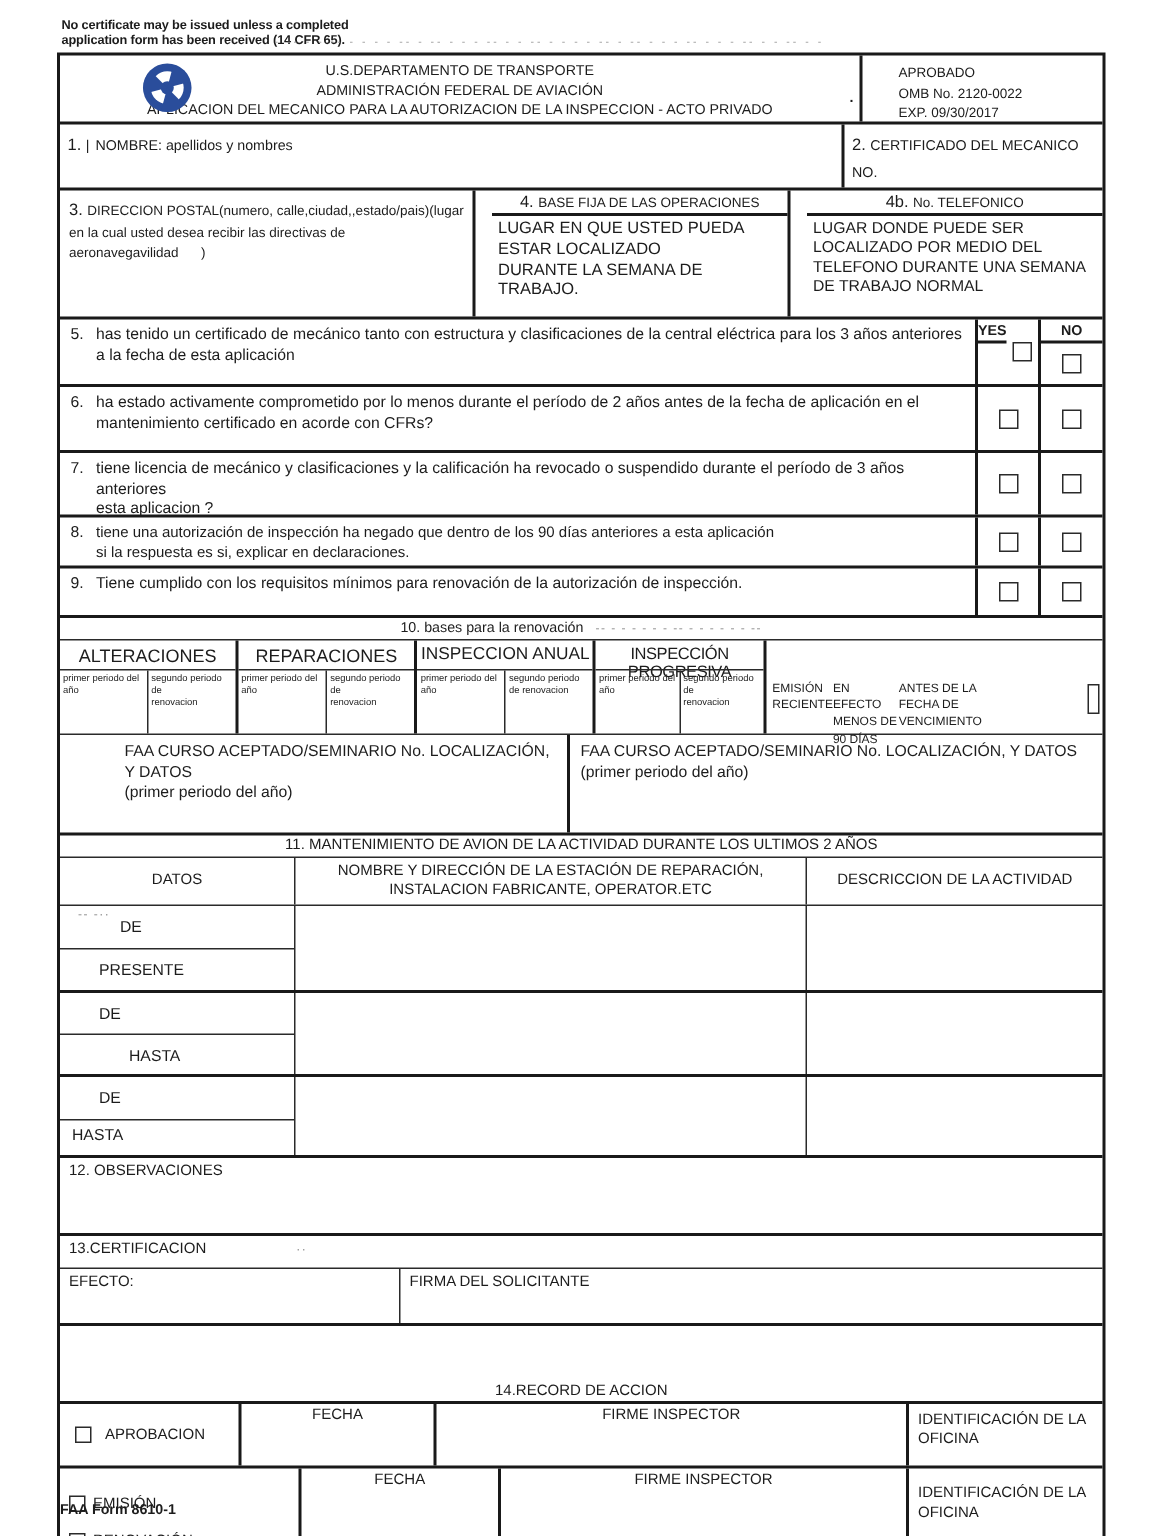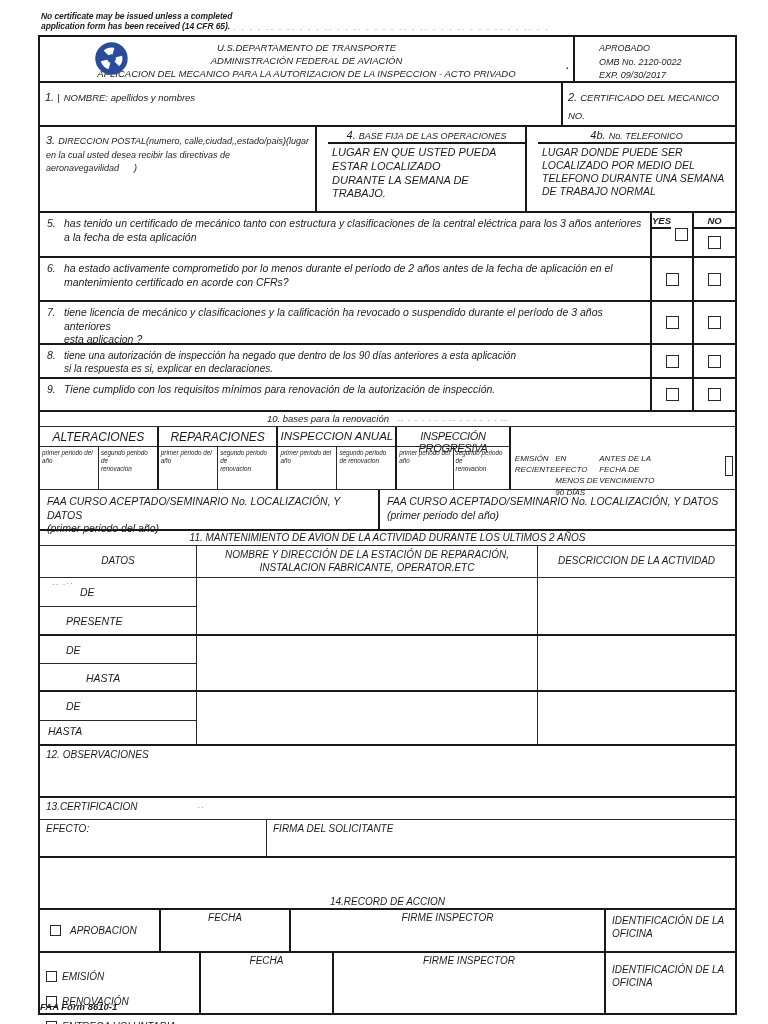--- a/index.html
+++ b/index.html
@@ -1,17 +1,17 @@
 <!DOCTYPE html>
 <html><head>
 <meta charset="utf-8">
 <style>
   html,body{margin:0;padding:0;background:#fff;}
   .page{position:relative;width:768px;height:1024px;background:#fff;overflow:hidden;
-        font-family:"Liberation Sans",sans-serif;color:#1c1c1c;font-style:italic;}
+        font-family:"Liberation Sans",sans-serif;color:#1c1c1c;}
   .pre{white-space:pre-line;}
   .notice{position:absolute;left:41px;top:12px;font-size:8.5px;font-weight:700;line-height:1.15;letter-spacing:-0.1px;}
   .topdash{position:absolute;left:183px;top:25px;width:550px;font-size:7px;letter-spacing:2px;color:#9a9a9a;white-space:nowrap;overflow:hidden;}
   .form{position:absolute;left:38px;top:35px;width:699px;border:2px solid #191919;box-sizing:border-box;background:#fff;}
   .form *{box-sizing:border-box;}
   .row{display:flex;}
   .bb2{border-bottom:2px solid #191919;} .bb1{border-bottom:1px solid #2a2a2a;}
   .br2{border-right:2px solid #191919;} .br1{border-right:1px solid #2a2a2a;}
   .bl2{border-left:2px solid #191919;} .bt2{border-top:2px solid #191919;} .bt1{border-top:1px solid #2a2a2a;}
   
@@ -46,21 +46,21 @@
   .cb.sm{width:11px;height:11px;}
   
   .s10t{height:15px;text-align:center;font-size:9.5px;padding-top:1px;}
   .ghost{color:#8f8f8f;font-size:8px;letter-spacing:1px;margin-left:8px;}
   .s10cols{display:flex;height:62px;}
   .s10col{display:flex;flex-direction:column;}
   .s10title{text-align:center;font-size:11.5px;padding-top:3px;height:19px;}
   .s10subs{flex:1;display:flex;border-top:1px solid #2a2a2a;}
   .s10sub{flex:1;font-size:6.3px;line-height:1.25;padding:2px 1px 0 2px;}
   .s10recent{flex:1;font-size:8px;line-height:1.4;padding:2px 2px 0 4px;display:flex;flex-direction:row;margin-top:24px;}
-  .faa{display:flex;height:42px;border-top:1px solid #2a2a2a;}
+  .faa{display:flex;height:68px;border-top:1px solid #2a2a2a;padding-left:36px;}
   .faatext{font-size:10.5px;line-height:1.3;padding:5px 4px 0 7px;}
   
   .s11t{height:15px;text-align:center;font-size:10px;padding-top:1px;}
   .s11hdr{display:flex;height:32px;text-align:center;font-size:10px;line-height:1.25;}
   .s11datosw{width:157px;}
   .s11descw{width:197px;}
   .s11grp{display:flex;}
   .s11dcol{width:157px;display:flex;flex-direction:column;}
   .s11cell{flex:1;font-size:10.5px;padding-top:8px;}
   

